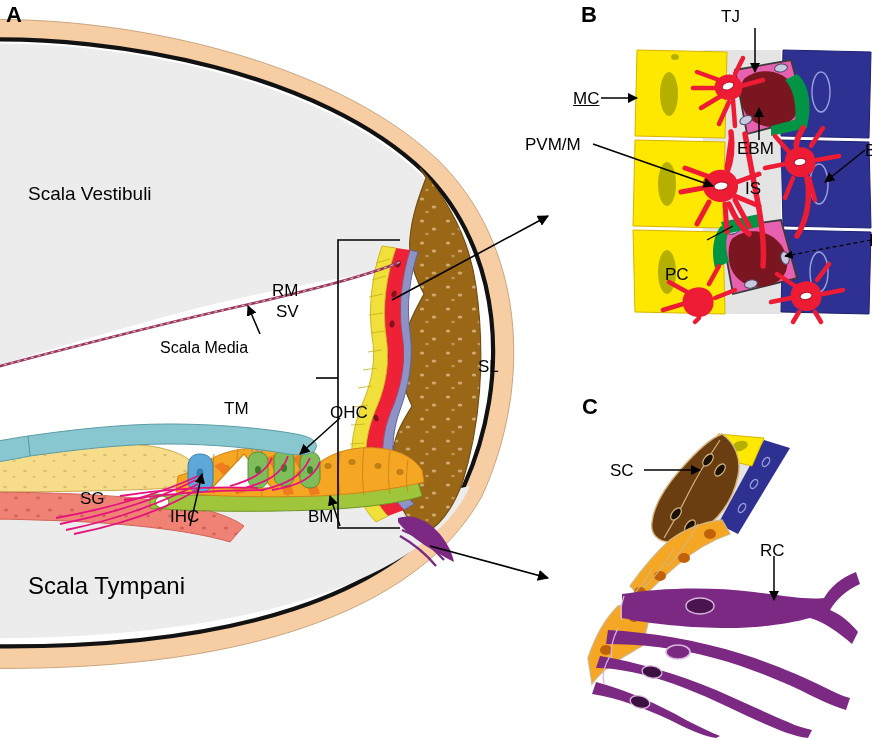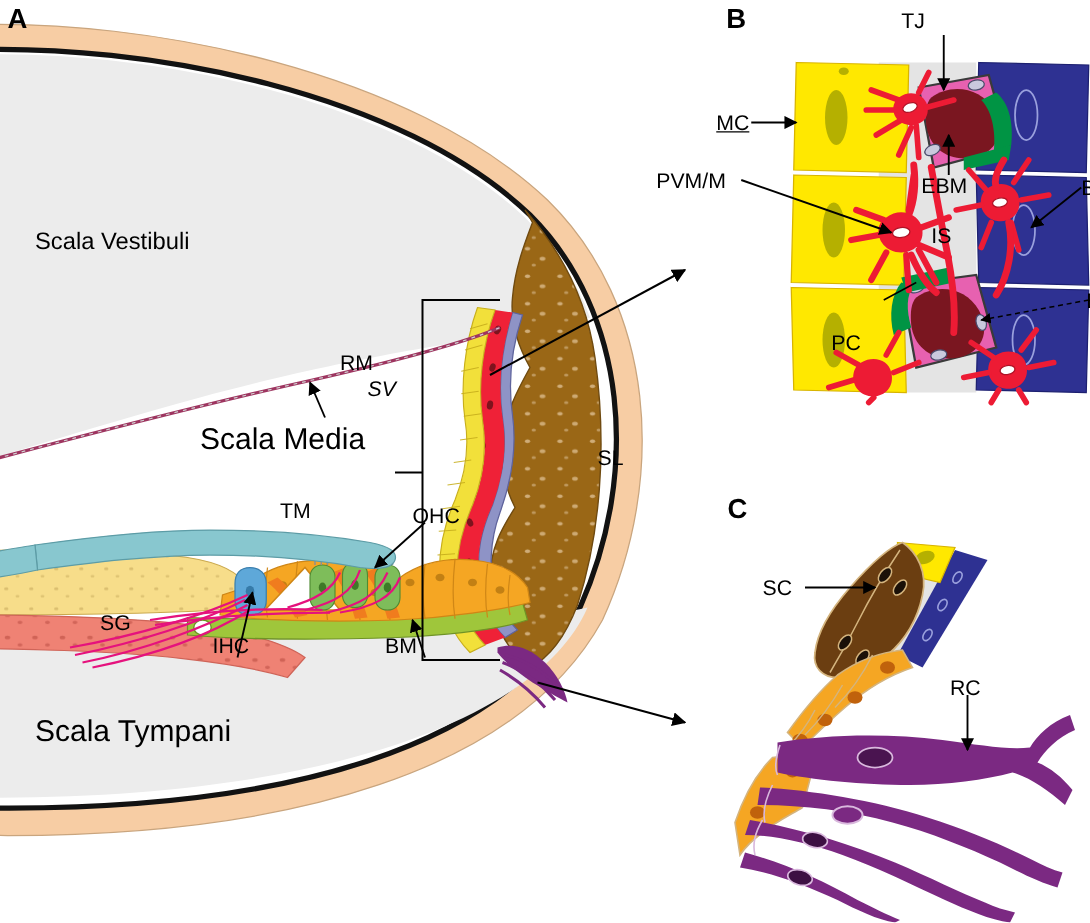--- a/index.html
+++ b/index.html
@@ -228,24 +228,24 @@
     <path d="M 202,456 L 190,508" stroke="#000" stroke-width="1.5" fill="none" marker-start="url(#arrA)"></path>
 
     <path d="M 330,478 L 340,508" stroke="#000" stroke-width="1.5" fill="none" marker-start="url(#arrA)"></path>
 
     <path d="M 392,282 L 548,198" stroke="#000" stroke-width="1.6" fill="none" marker-end="url(#arrA)"></path>
 
     <path d="M 430,528 L 548,560" stroke="#000" stroke-width="1.6" fill="none" marker-end="url(#arrA)"></path>
   </svg>
 
   <div class="lbl" style="left:28px;top:166px;font-size:19px;">Scala Vestibuli</div>
-  <div class="lbl" style="left:160px;top:322px;font-size:24px;">Scala Media</div>
+  <div class="lbl" style="left:160px;top:322px;font-size:16px;">Scala Media</div>
   <div class="lbl" style="left:28px;top:556px;font-size:24px;">Scala Tympani</div>
   <div class="lbl" style="left:272px;top:264px;">RM</div>
-  <div class="lbl" style="left:294px;top:285px;font-style:italic;">SV</div>
+  <div class="lbl" style="left:276px;top:285px;">SV</div>
   <div class="lbl" style="left:478px;top:340px;">SL</div>
   <div class="lbl" style="left:188px;top:382px;margin-left:36px;">TM</div>
   <div class="lbl" style="left:330px;top:386px;">OHC</div>
   <div class="lbl" style="left:170px;top:490px;">IHC</div>
   <div class="lbl" style="left:308px;top:490px;">BM</div>
   <div class="lbl" style="left:32px;top:472px;margin-left:48px;">SG</div>
 </div>
 
 <div class="panel" id="panelB">
   <div class="panel-letter" style="left:-4px;top:-18px;">B</div>

